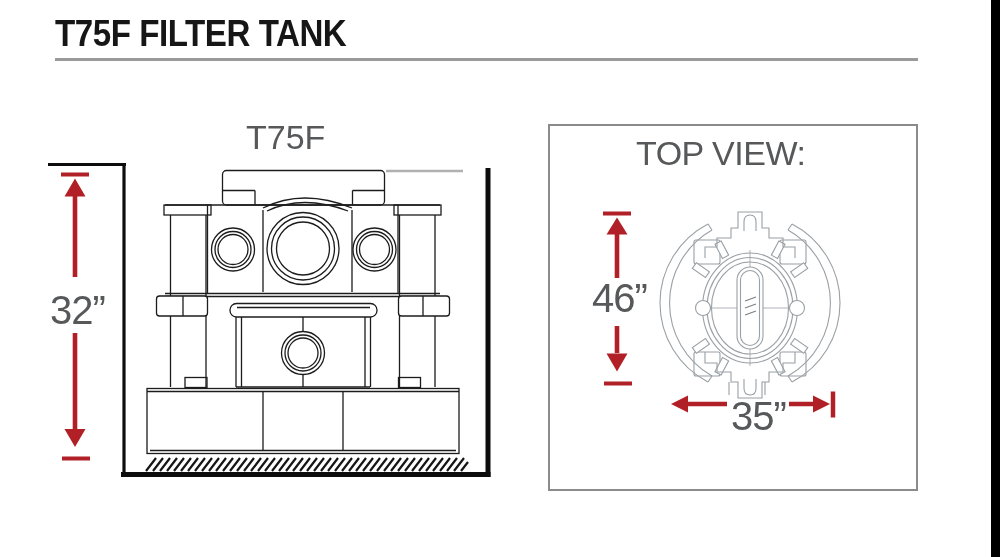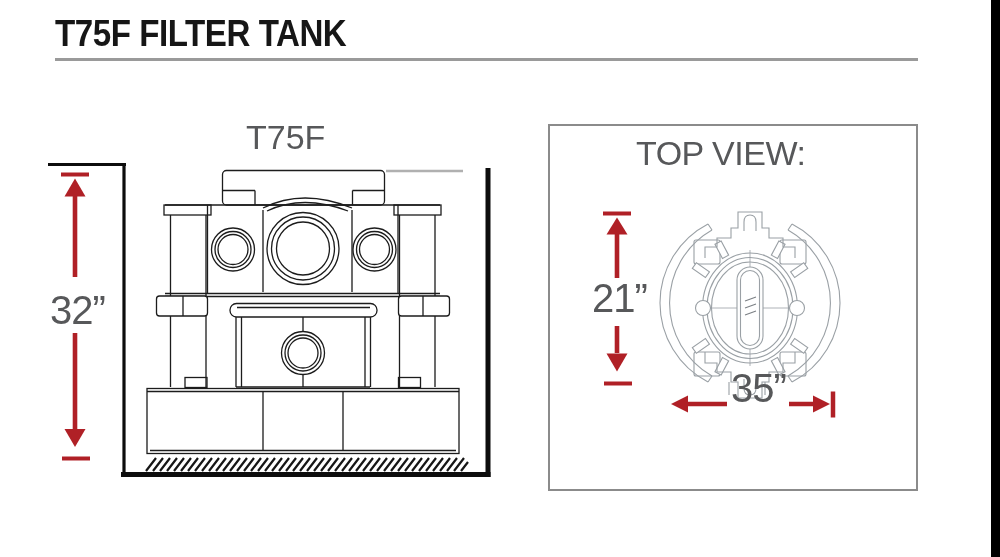--- a/index.html
+++ b/index.html
@@ -14,21 +14,21 @@
     white-space:nowrap;
   }
   .title-rule{left:55px;top:58px;width:863px;height:3px;background:#9a9a9a;}
   .right-edge-bar{left:991px;top:0;width:9px;height:557px;background:#000;}
   .dim-label{
     color:#57585a;font-size:40px;line-height:1;letter-spacing:-1px;white-space:nowrap;
   }
   .model-label{left:246px;top:120px;font-size:34px;letter-spacing:0;text-align:center;}
   .label-32{left:50px;top:290px;}
   .label-36{left:592px;top:278px;}
-  .label-35{left:731px;top:368px;}
+  .label-35{left:731px;top:396px;}
   .top-view-panel{
     left:548px;top:124px;width:370px;height:367px;border:2px solid #8b8b8b;
     box-sizing:border-box;background:#fff;
   }
   .top-view-heading{
     left:591px;top:134px;font-size:34px;color:#57585a;letter-spacing:-0.5px;white-space:nowrap;margin-left:45px;
   }
   svg{position:absolute;display:block;}
 </style>
 </head>
@@ -193,14 +193,14 @@
 
   <g stroke="#b02026" fill="#b02026">
     <polygon points="671,404 688,395.5 688,412.5" stroke="none"></polygon>
     <path d="M686 404 H727" stroke-width="4.6" fill="none"></path>
     <path d="M789 404 H823" stroke-width="4.6" fill="none"></path>
     <polygon points="830,404 813,395.5 813,412.5" stroke="none"></polygon>
     <path d="M833 391.5 V417.5" stroke-width="4.5" fill="none"></path>
   </g>
 </svg>
 
-<div class="abs dim-label label-36">21”</div>
+<div class="abs dim-label label-36">46”</div>
 <div class="abs dim-label label-35">35”</div>
 
 </body></html>

